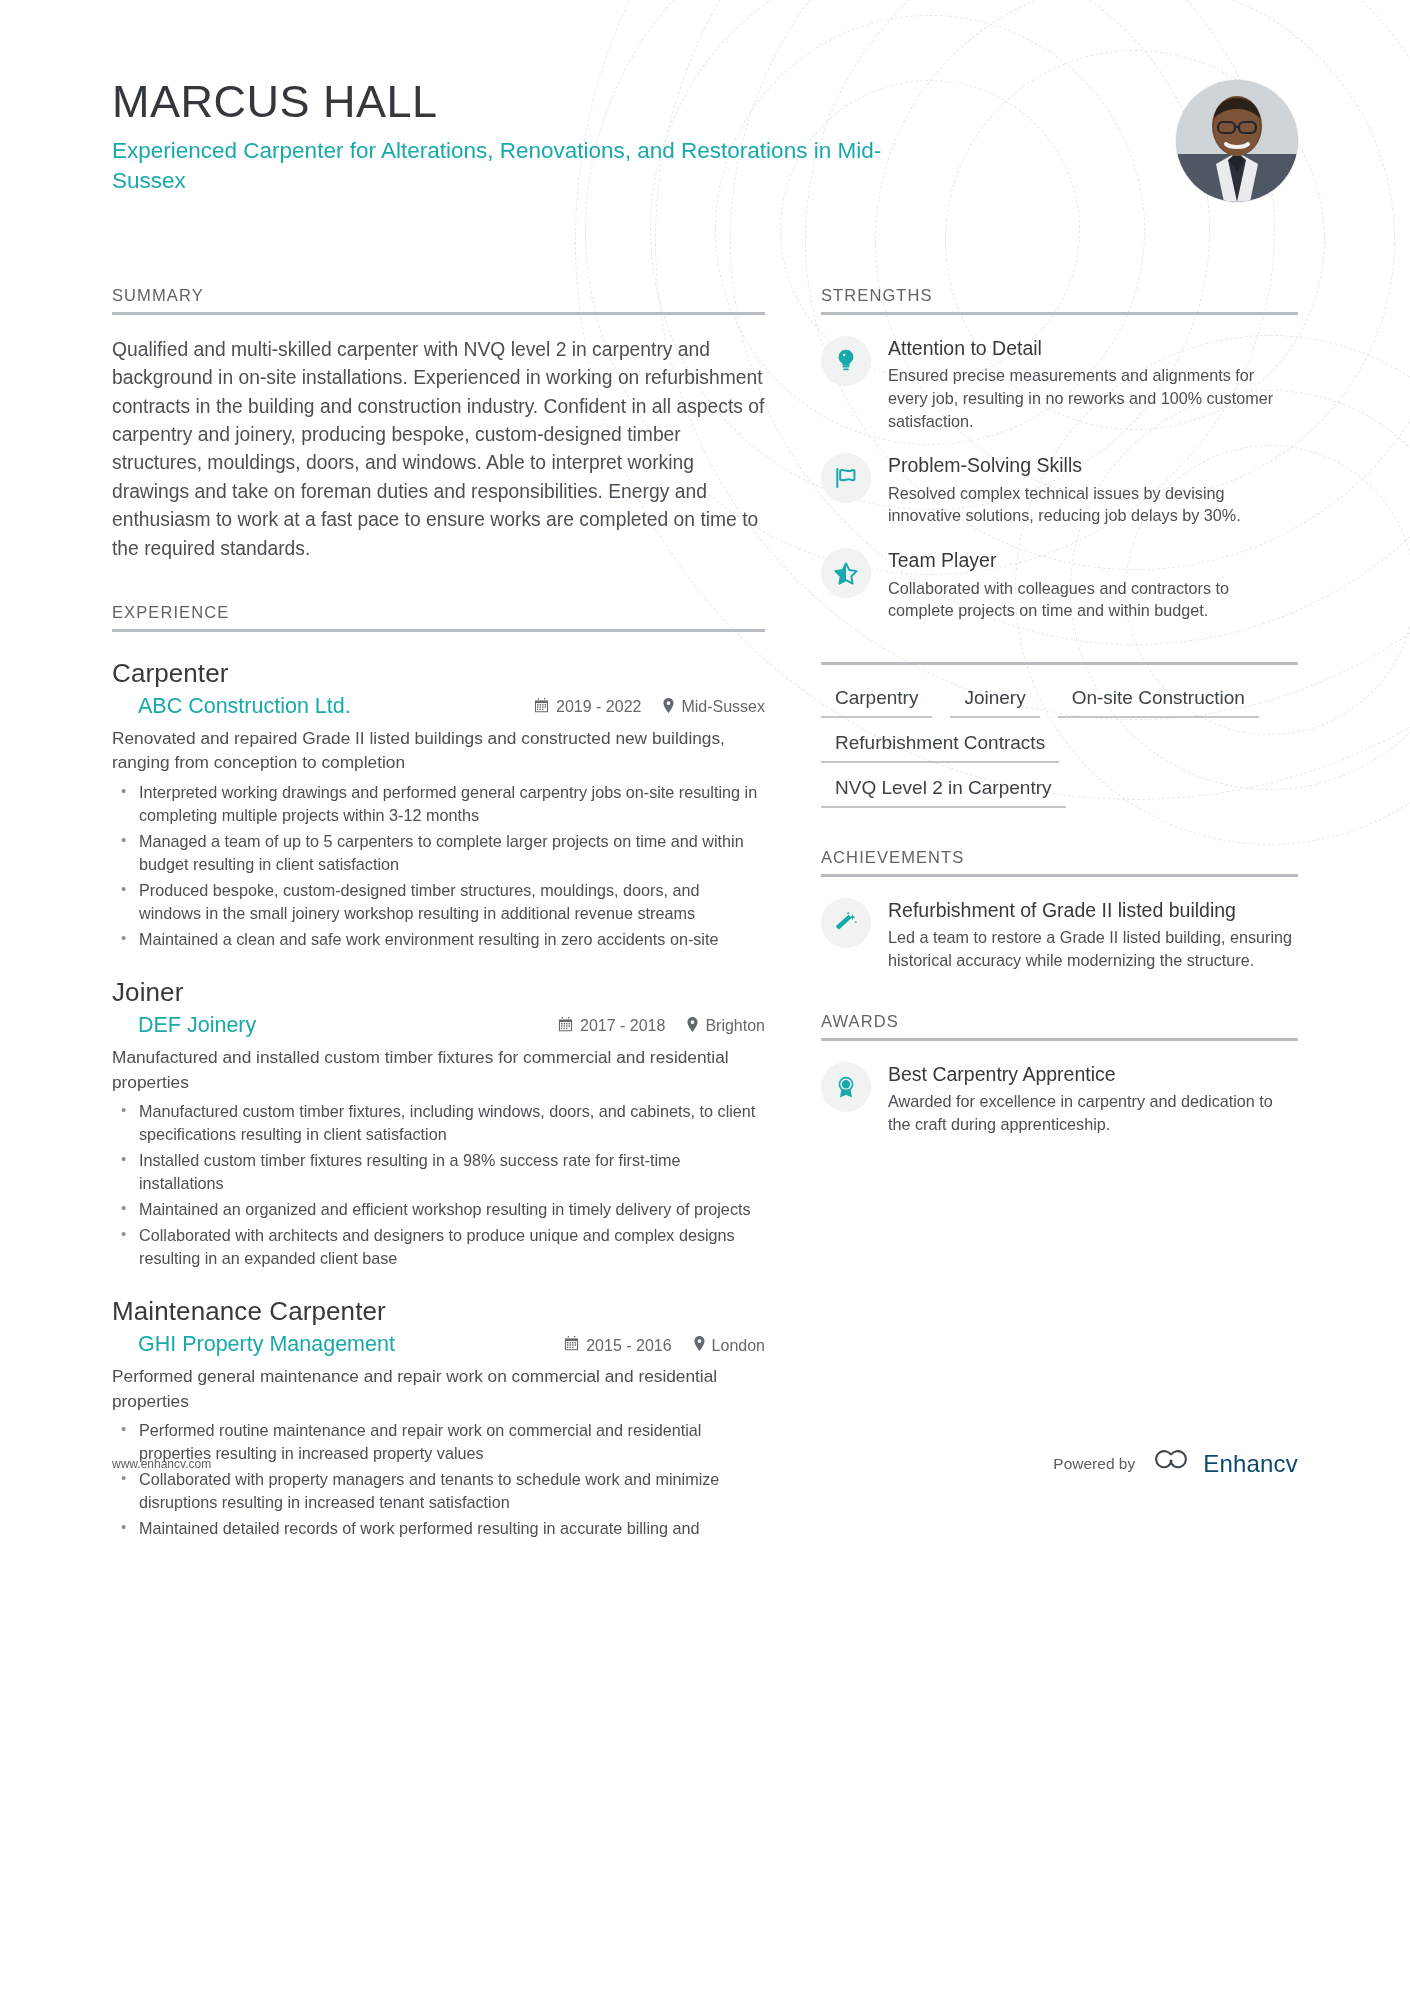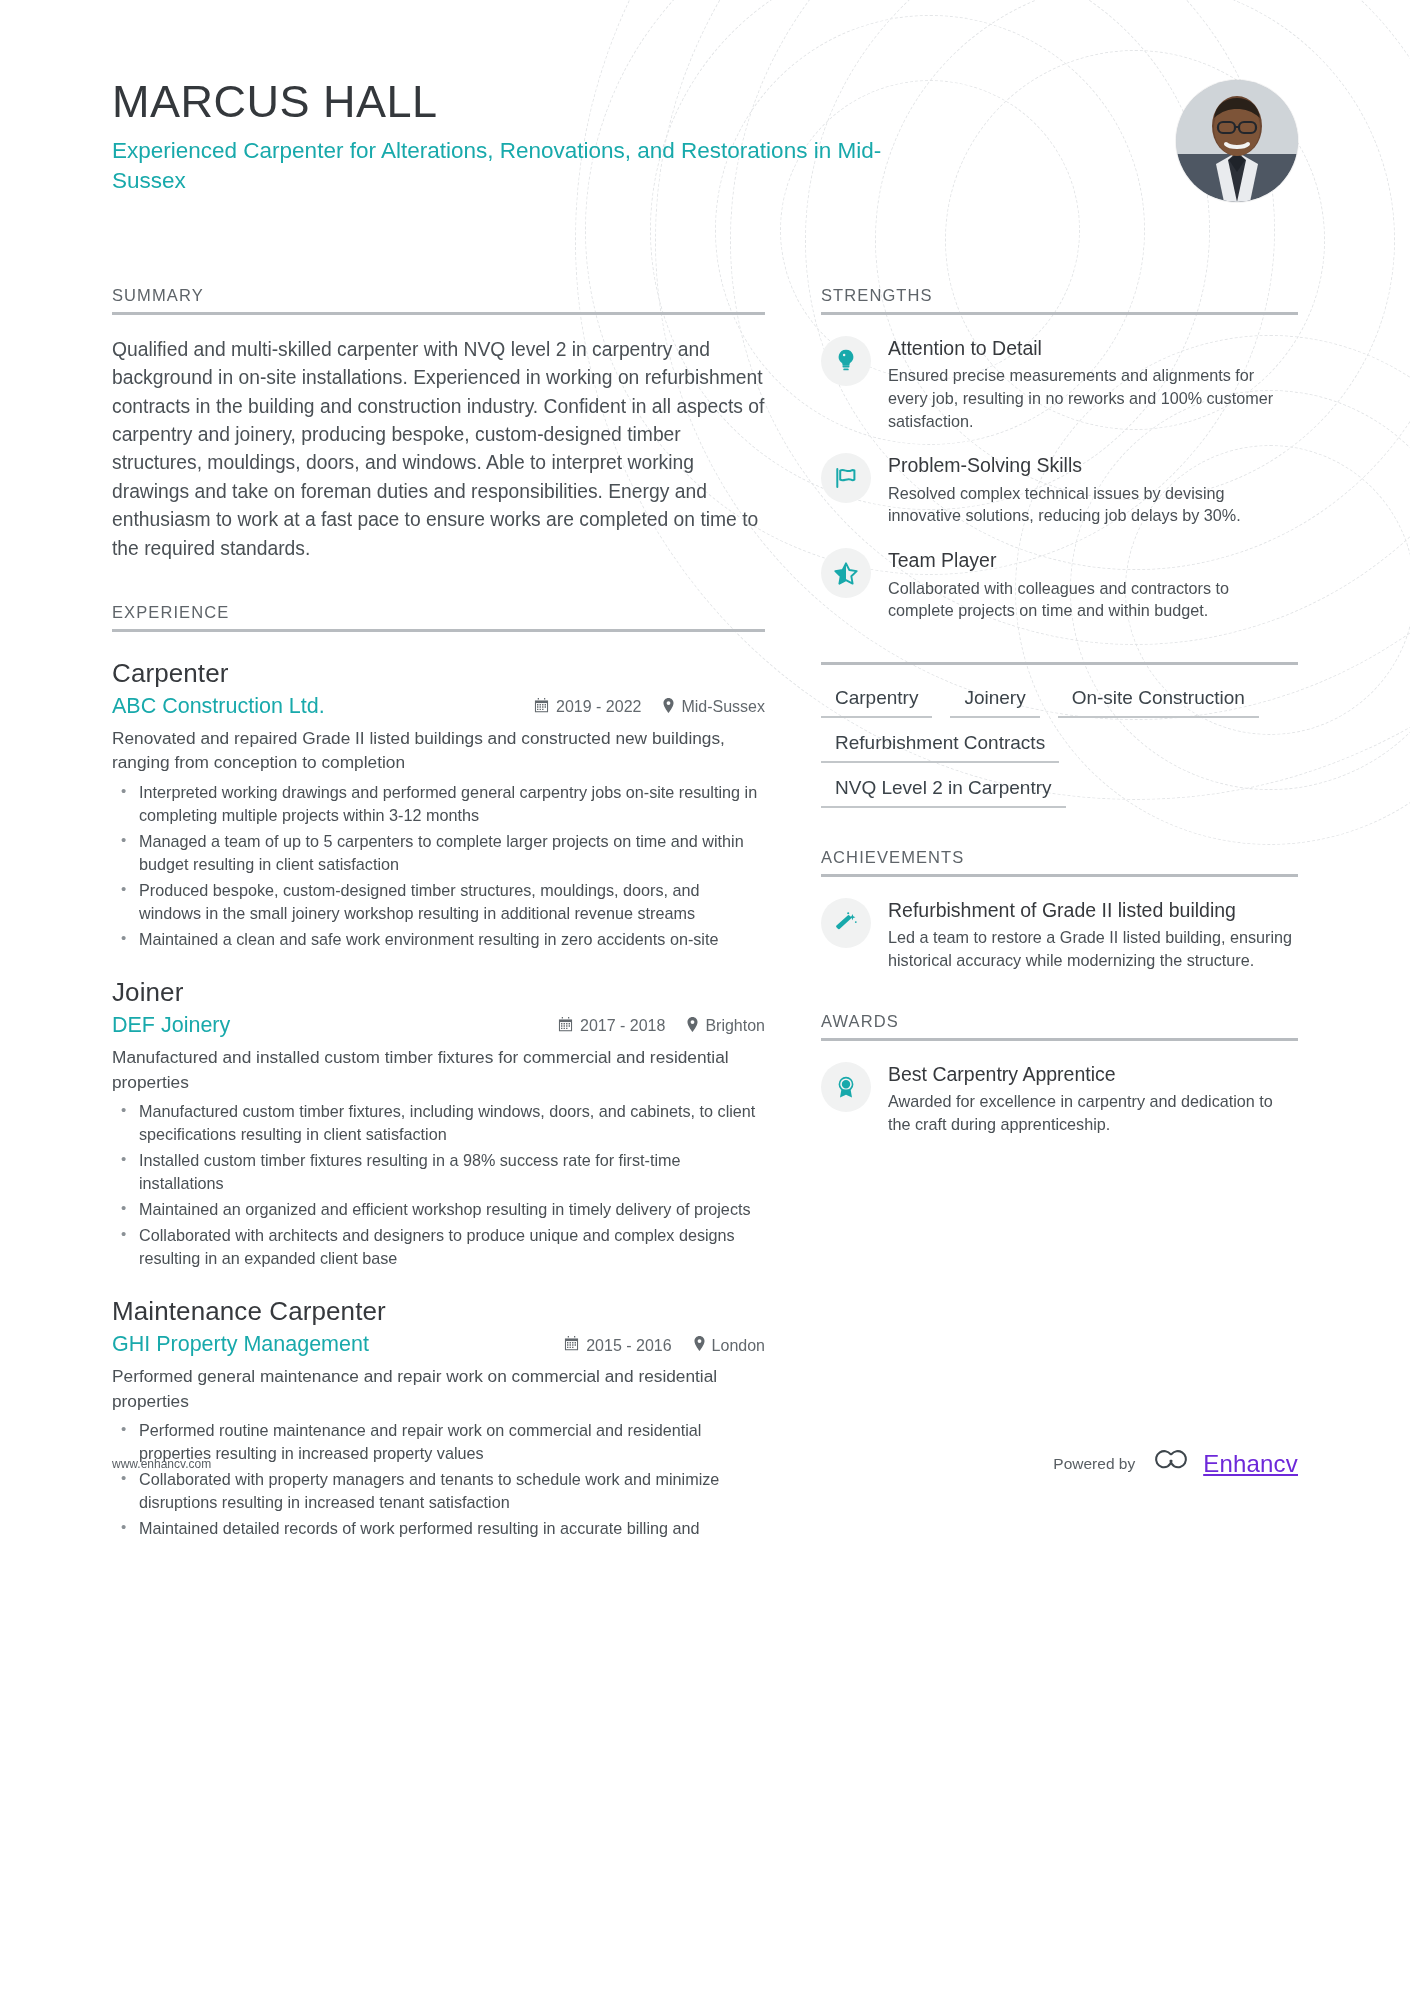--- a/index.html
+++ b/index.html
@@ -75,20 +75,21 @@
 
   
   .exp-block { margin-top: 26px; }
   .exp-role {
     font-size: 26px; color: #36393d; font-weight: 400; letter-spacing: .1px;
     margin-bottom: 5px;
   }
   .exp-meta {
     display: flex; align-items: baseline; justify-content: space-between;
     margin-bottom: 7px;
+    margin-left: 26px;
   }
   .exp-company { font-size: 21.5px; color: #18a9ab; }
   .exp-right { display: flex; align-items: center; gap: 22px; font-size: 16px; color: #62686d; }
   .meta-chip { display: flex; align-items: center; gap: 7px; }
   .exp-desc { font-size: 17.3px; line-height: 1.42; color: #4a5055; margin-bottom: 6px; }
   ul.bullets { list-style: none; margin: 0; padding: 0; }
   ul.bullets li {
     position: relative; padding-left: 27px; font-size: 16.2px;
     line-height: 1.42; color: #4a5055; margin-bottom: 3px;
   }
@@ -120,21 +121,21 @@
   
   .footer {
     position: absolute; left: 112px; right: 112px; bottom: 58px;
     display: flex; align-items: center; justify-content: space-between;
     z-index: 3;
   }
   .footer-url { font-size: 12px; color: #585e63; }
   .footer-right { display: flex; align-items: center; gap: 13px; }
   .powered { font-size: 15.5px; color: #585e63; }
   .brand { display: flex; align-items: center; gap: 9px; }
-  .brand-name { font-size: 24px; color: #6d28d9; letter-spacing: .2px; text-decoration: underline; }
+  .brand-name { font-size: 24px; color: #0c4a6e; letter-spacing: .2px; }
 </style>
 </head>
 <body>
 
 <div id="page">
 
   <div class="rings">
     <div class="ring" style="width:1120px;height:1120px;"></div>
     <div class="ring" style="width:960px;height:960px;"></div>
     <div class="ring" style="width:810px;height:810px;"></div>

